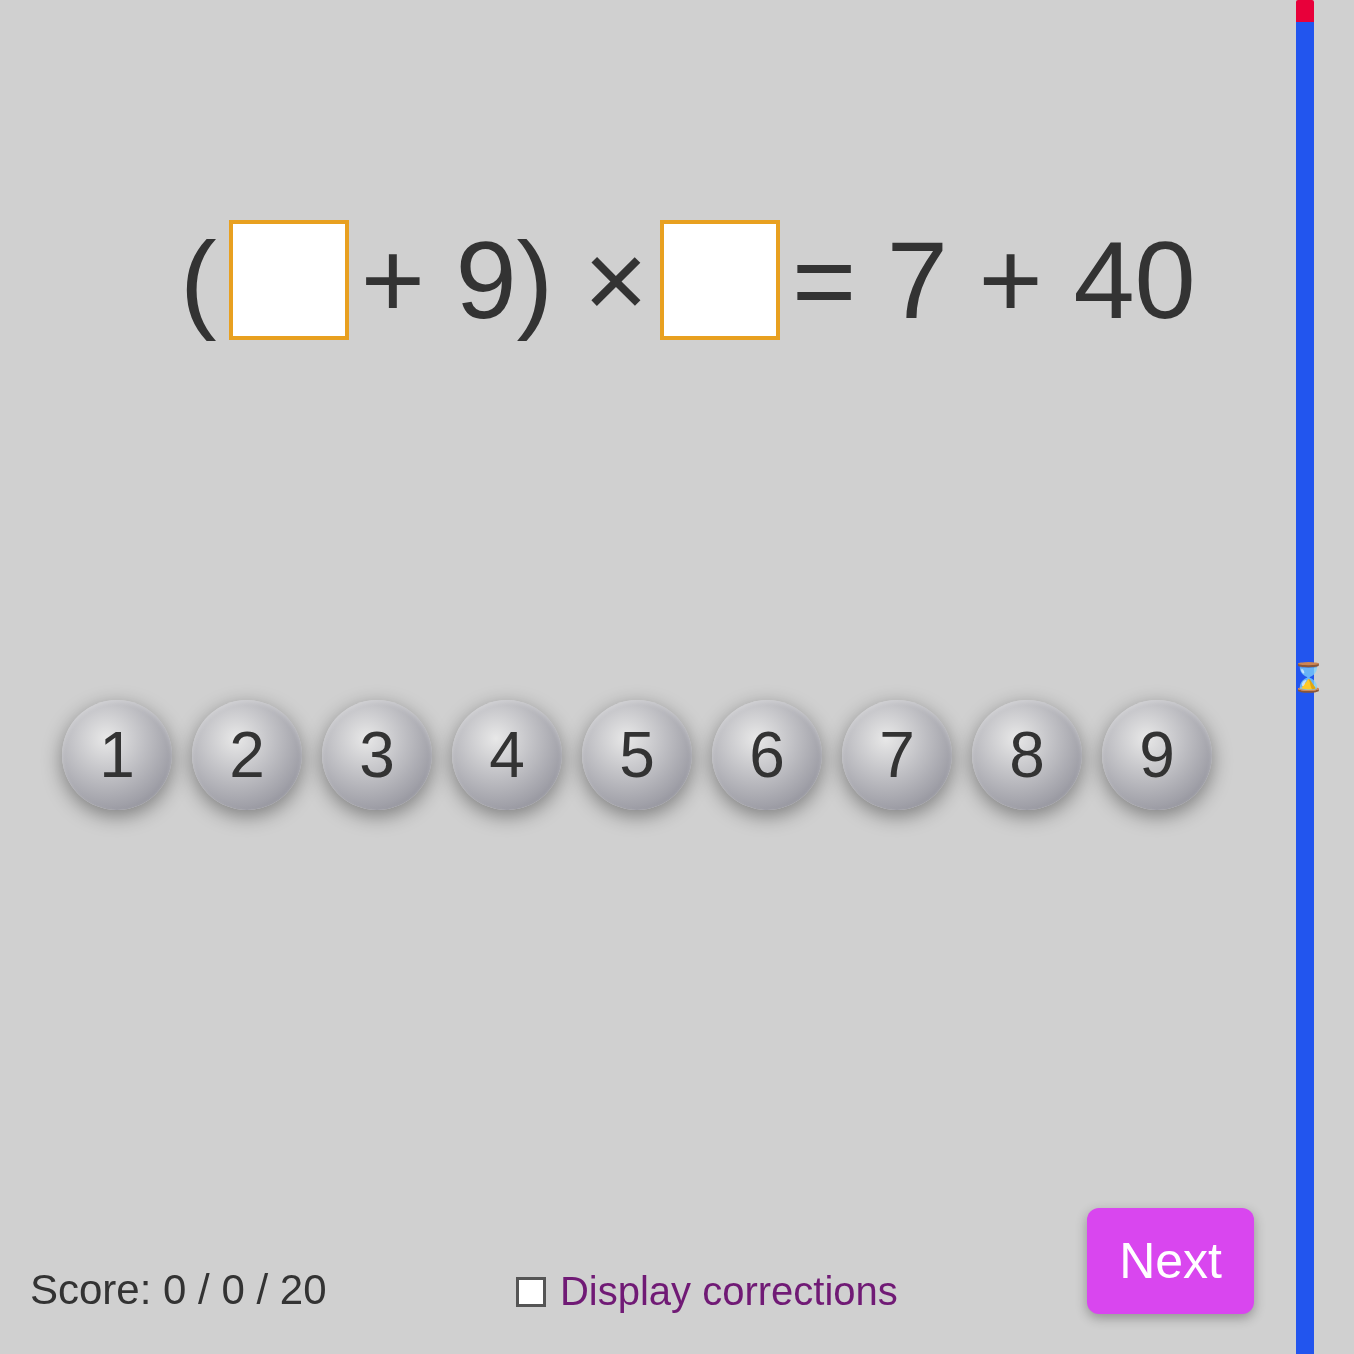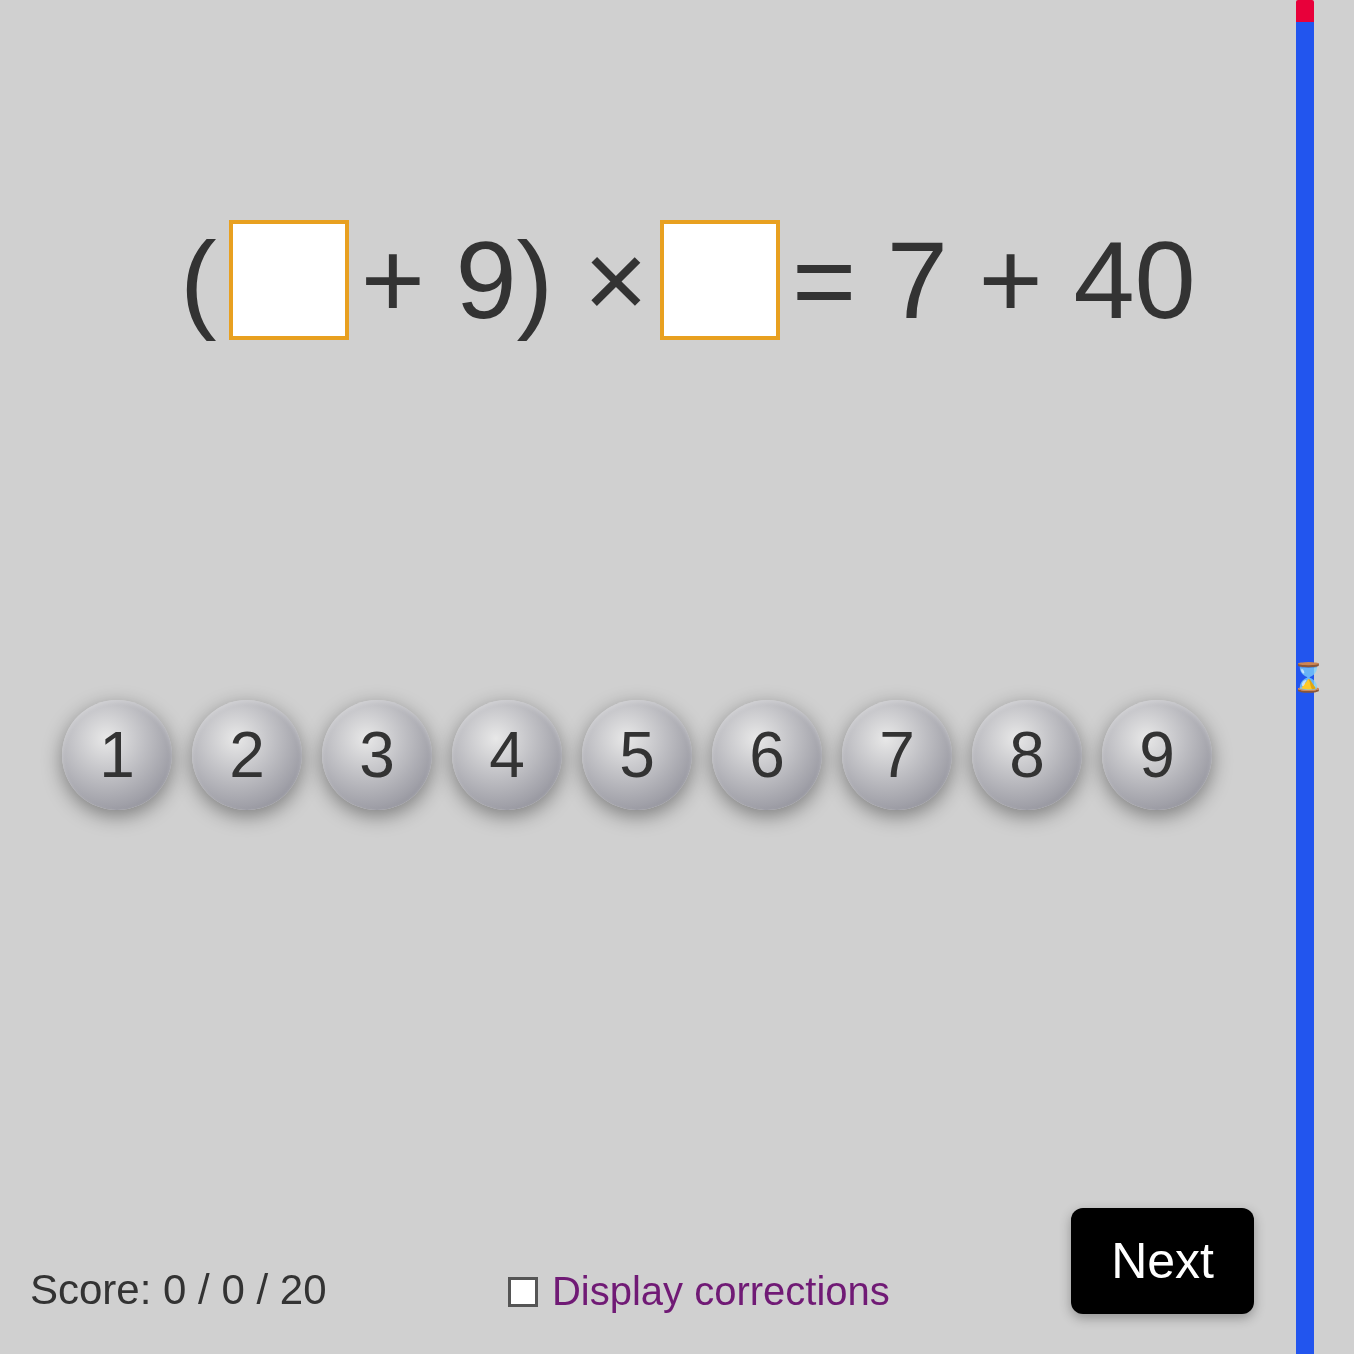--- a/index.html
+++ b/index.html
@@ -146,25 +146,25 @@
       flex-shrink: 0;
       cursor: pointer;
     }
 
     .corrections-label {
       font-size: 40px;
       color: #701a75;
     }
 
     .next-button {
-      background-color: #000000;
+      background-color: #d946ef;
       color: white;
       border: none;
       border-radius: 12px;
-      padding: 24px 40px;
+      padding: 24px 32px;
       font-size: 50px;
       font-weight: 500;
       cursor: pointer;
       outline: none;
       box-shadow: 0 4px 12px rgba(0,0,0,0.3);
     }
   </style>
 </head>
 <body>
 

